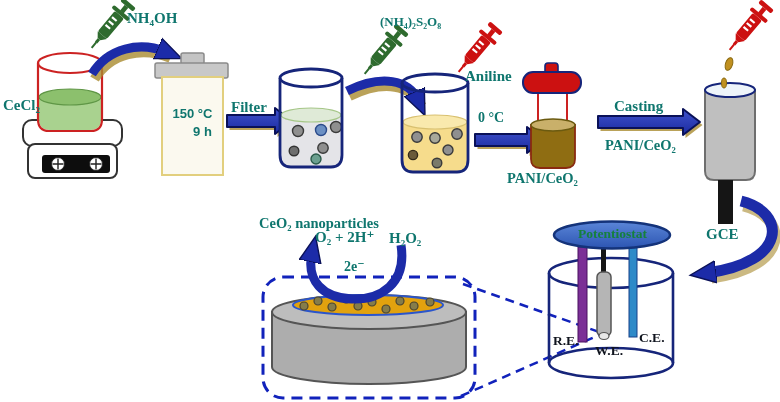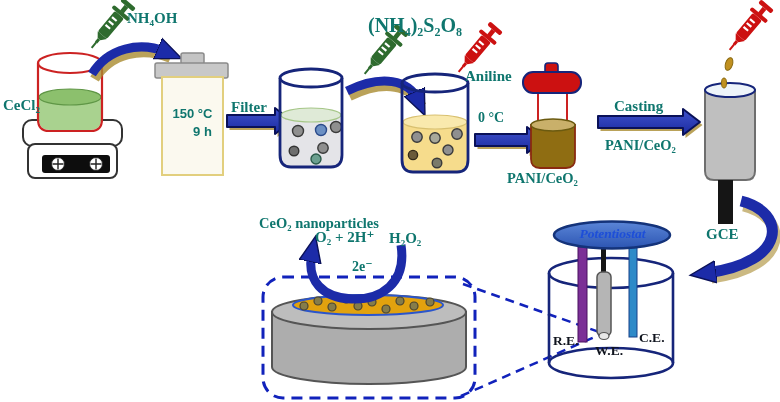--- a/index.html
+++ b/index.html
@@ -7,21 +7,21 @@
     position:relative;width:780px;height:402px;background:#ffffff;overflow:hidden;
     font-family:"Liberation Serif","DejaVu Serif",serif;
   }
   .canvas svg{position:absolute;left:0;top:0;}
   .lbl{
     position:absolute;font-weight:bold;color:#0f766e;white-space:nowrap;
     font-size:14.5px;line-height:1.05;
   }
   .lbl.sans{font-family:"Liberation Sans","DejaVu Sans",sans-serif;font-size:13px;}
   .lbl.center{text-align:center;}
-  .lbl.white{color:#1d4ed8;font-style:italic;}
+  .lbl.white{color:#15803d;}
   .lbl.navy{color:#10141e;}
 </style>
 </head>
 <body>
 
 <div class="canvas">
 
 <svg width="780" height="402" viewBox="0 0 780 402">
   <defs>
     <marker id="ah-b" markerUnits="userSpaceOnUse" markerWidth="34" markerHeight="34" refX="9" refY="15" orient="auto">
@@ -183,28 +183,28 @@
   <rect x="629" y="247" width="8" height="90" fill="#2e8ac8" stroke="#16408a" stroke-width="1"></rect>
   <ellipse cx="612" cy="235" rx="58" ry="13.5" fill="url(#gPot)" stroke="#14337a" stroke-width="2.5"></ellipse>
 </svg>
 
 <div class="lbl" style="left:3px;top:98px;font-size:15px;">CeCl₂</div>
 <div class="lbl" style="left:127px;top:11px;font-size:15px;">NH₄OH</div>
 <div class="lbl sans center" style="left:162px;top:107px;width:61px;">150 °C</div>
 <div class="lbl sans center" style="left:162px;top:125px;width:81px;">9 h</div>
 <div class="lbl" style="left:231px;top:100px;font-size:15px;">Filter</div>
 <div class="lbl" style="left:259px;top:176px;font-size:14.5px;margin-top:40px;">CeO₂ nanoparticles</div>
-<div class="lbl" style="left:368px;top:15px;font-size:20px;">(NH₄)₂S₂O₈</div>
+<div class="lbl" style="left:380px;top:15px;font-size:13px;">(NH₄)₂S₂O₈</div>
 <div class="lbl" style="left:465px;top:69px;font-size:15px;">Aniline</div>
 <div class="lbl" style="left:478px;top:111px;font-size:14px;">0 °C</div>
 <div class="lbl" style="left:507px;top:171px;font-size:14.5px;">PANI/CeO₂</div>
 <div class="lbl" style="left:614px;top:99px;font-size:15px;">Casting</div>
 <div class="lbl" style="left:605px;top:138px;font-size:14.5px;">PANI/CeO₂</div>
 <div class="lbl" style="left:706px;top:227px;font-size:15px;">GCE</div>
 <div class="lbl white center" style="left:556px;top:227px;width:113px;font-size:13.5px;">Potentiostat</div>
 <div class="lbl navy" style="left:553px;top:334px;font-size:13.5px;text-align:right;">R.E.</div>
 <div class="lbl navy" style="left:595px;top:344px;font-size:13.5px;">W.E.</div>
 <div class="lbl navy" style="left:639px;top:331px;font-size:13.5px;">C.E.</div>
 <div class="lbl" style="left:291px;top:230px;font-size:15px;margin-left:24px;">O₂ + 2H⁺</div>
 <div class="lbl" style="left:389px;top:231px;font-size:15px;">H₂O₂</div>
-<div class="lbl" style="left:352px;top:260px;font-size:14px;">2e⁻</div>
+<div class="lbl" style="left:344px;top:260px;font-size:14px;">2e⁻</div>
 
 </div>
 
 </body></html>

